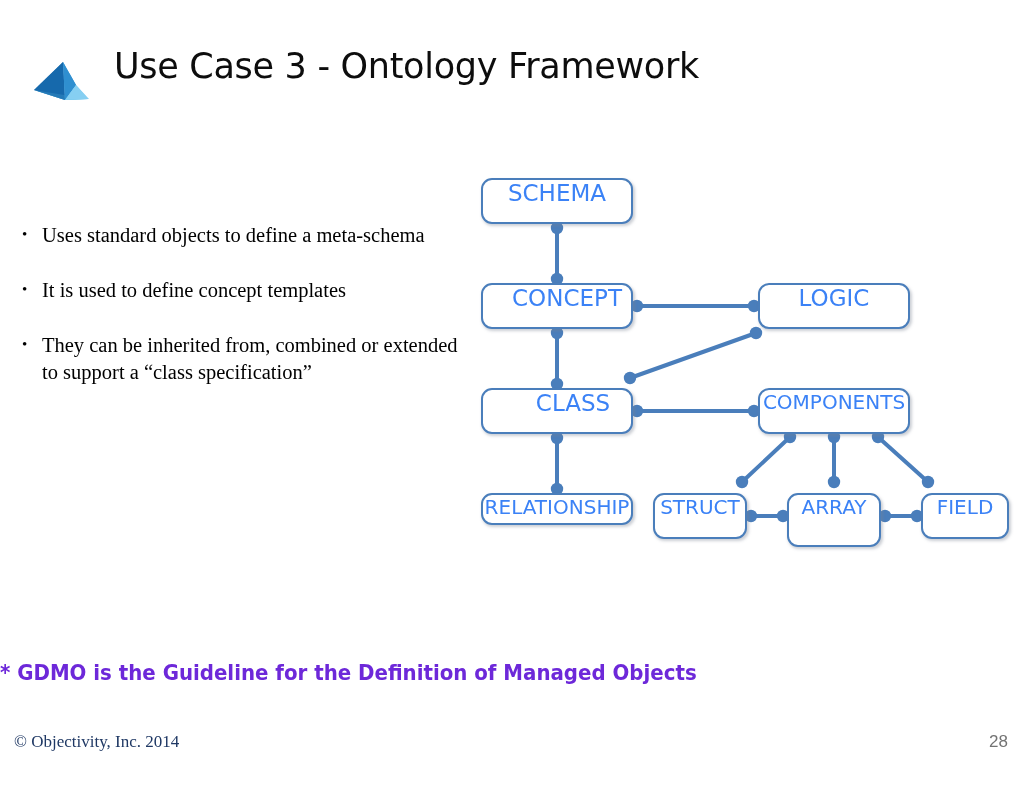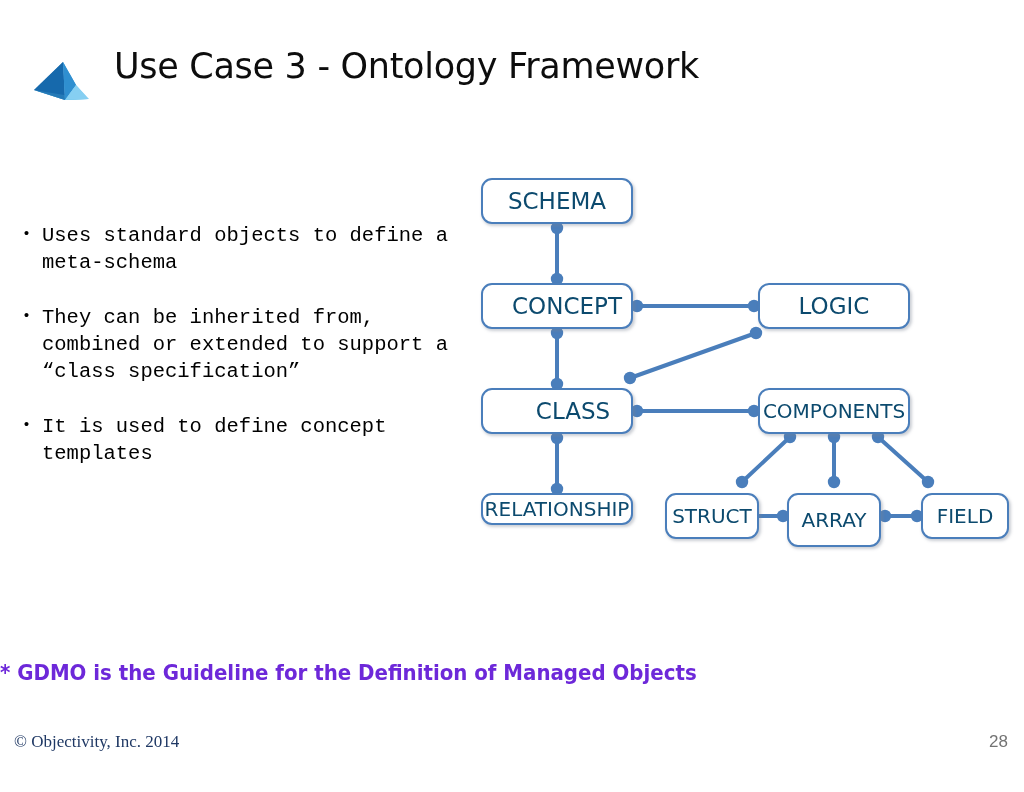--- a/index.html
+++ b/index.html
@@ -14,37 +14,37 @@
   #title-text{
     position:absolute;left:114px;top:26px;
     font-family:"DejaVu Sans", sans-serif;
     font-size:35px;font-weight:400;color:#0d0d0d;
     letter-spacing:-0.3px;white-space:nowrap;
   }
   
   #bullets{position:absolute;left:16px;top:222px;width:460px;}
   .bullet{
     position:relative;padding-left:26px;margin-bottom:28px;
-    font-family:Liberation Mono, monospace;
+    font-family:Liberation Serif, serif;
     font-size:20.5px;line-height:27px;color:#000000;
   }
   .bullet:before{
     content:"\2022";position:absolute;left:6px;top:-1px;
     font-size:15px;color:#000;
   }
   
   #diagram{position:absolute;left:0;top:0;width:1024px;height:792px;
            pointer-events:none;}
   #diagram svg{position:absolute;left:0;top:0;}
   .node{
     position:absolute;box-sizing:border-box;
     background:#ffffff;border:2.2px solid #4a7ebb;border-radius:11px;
-    display:flex;align-items:center;justify-content:center;
+    display:flex;justify-content:center;
     font-family:"DejaVu Sans", sans-serif;
-    color:#0c4a6e;
+    color:#3b82f6;
     box-shadow:1.5px 2px 3px rgba(120,130,145,0.38);
     pointer-events:auto;
   }
   .n-big{font-size:23px;}
   .n-sm{font-size:20px;}
   
   #footnote{
     position:absolute;left:0;top:660px;width:1024px;text-align:left;
     font-family:"DejaVu Sans Condensed","DejaVu Sans", sans-serif;
     font-size:22px;font-weight:700;color:#6d28d9;
@@ -73,22 +73,22 @@
       <polygon points="4,32 33,4 35,42" fill="#1565a8" opacity="0.75"></polygon>
       <polygon points="33,4 46,27 35,42" fill="#2f8fd0"></polygon>
       <polygon points="35,42 46,27 59,41" fill="#86cff2"></polygon>
     </svg>
   </div>
   <div id="title-text">Use Case 3 - Ontology Framework</div>
 </div>
 
 <div id="bullets">
   <div class="bullet">Uses standard objects to define a meta-schema</div>
+  <div class="bullet">It is used to define concept templates</div>
   <div class="bullet">They can be inherited from, combined or extended to support a “class specification”</div>
-  <div class="bullet">It is used to define concept templates</div>
 </div>
 
 <div id="diagram">
   <svg id="edge-layer" width="1024" height="792">
       <line x1="557" y1="228" x2="557" y2="279" stroke="#4a7ebb" stroke-width="4" stroke-linecap="round"></line>
       <circle cx="557" cy="228" r="6.2" fill="#4a7ebb"></circle>
       <circle cx="557" cy="279" r="6.2" fill="#4a7ebb"></circle>
       <line x1="637" y1="306" x2="754" y2="306" stroke="#4a7ebb" stroke-width="4" stroke-linecap="round"></line>
       <circle cx="637" cy="306" r="6.2" fill="#4a7ebb"></circle>
       <circle cx="754" cy="306" r="6.2" fill="#4a7ebb"></circle>
@@ -132,21 +132,21 @@
       </div>
       <div class="node n-big" style="left: 481px; top: 388px; width: 152px; height: 46px; border-color: rgb(74, 126, 187); background: rgb(255, 255, 255); padding-left: 32px;">
         <span>CLASS</span>
       </div>
       <div class="node n-sm" style="left: 758px; top: 388px; width: 152px; height: 46px; border-color: rgb(74, 126, 187); background: rgb(255, 255, 255);">
         <span>COMPONENTS</span>
       </div>
       <div class="node n-sm" style="left: 481px; top: 493px; width: 152px; height: 32px; border-color: rgb(74, 126, 187); background: rgb(255, 255, 255);">
         <span>RELATIONSHIP</span>
       </div>
-      <div class="node n-sm" style="left: 653px; top: 493px; width: 94px; height: 46px; border-color: rgb(74, 126, 187); background: rgb(255, 255, 255); margin-left: 12px;">
+      <div class="node n-sm" style="left: 653px; top: 493px; width: 94px; height: 46px; border-color: rgb(74, 126, 187); background: rgb(255, 255, 255);">
         <span>STRUCT</span>
       </div>
       <div class="node n-sm" style="left: 787px; top: 493px; width: 94px; height: 54px; border-color: rgb(74, 126, 187); background: rgb(255, 255, 255);">
         <span>ARRAY</span>
       </div>
       <div class="node n-sm" style="left: 921px; top: 493px; width: 88px; height: 46px; border-color: rgb(74, 126, 187); background: rgb(255, 255, 255);">
         <span>FIELD</span>
       </div>
     </div>
 </div>

